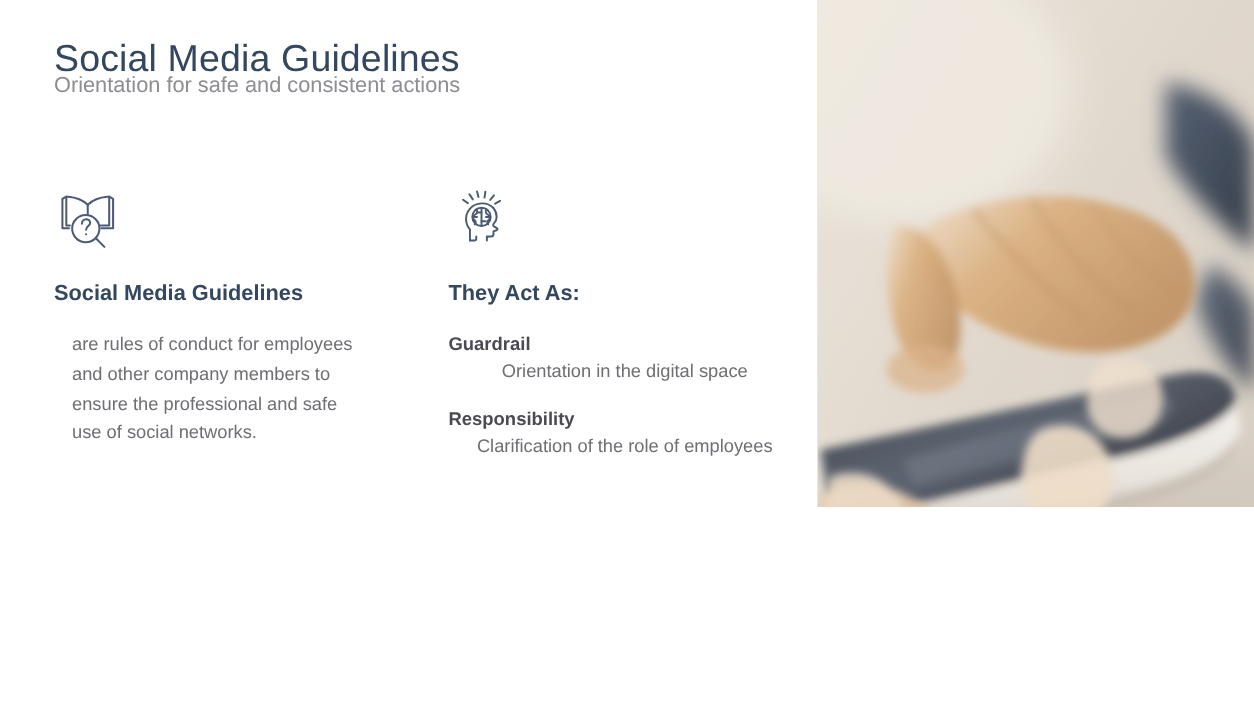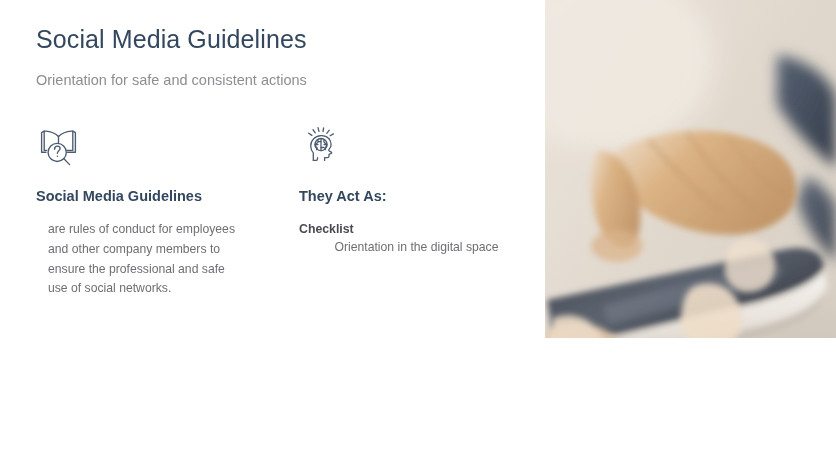--- a/index.html
+++ b/index.html
@@ -36,21 +36,21 @@
     top: 25px;
     font-size: 25px;
     font-weight: 400;
     letter-spacing: 0.1px;
     color: #33475e;
     white-space: nowrap;
   }
   .page-subtitle {
     position: absolute;
     left: 36px;
-    top: 72px;
+    top: 49px;
     font-size: 14.5px;
     font-weight: 400;
     color: #8d8d93;
     white-space: nowrap;
   }
 
   
   .col {
     position: absolute;
     top: 126px;
@@ -173,24 +173,28 @@
           <path d="M25.0 18.6 L27.8 18.6"></path>
           <path d="M19.4 15.7 L22.0 15.7"></path>
           <path d="M22.0 21.5 L24.7 21.5"></path>
         </svg>
       </div>
 
       <div class="col-heading">They Act As:</div>
 
       <ul class="act-list">
         <li class="act-item">
-          <div class="act-term">Checklist</div>
+          <div class="act-term">Guardrail</div>
           <div class="act-desc">Orientation in the digital space</div>
         </li>
         <li class="act-item">
+        </li>
+        <li class="act-item">
+          <div class="act-term">Responsibility</div>
+          <div class="act-desc">Clarification of the role of employees</div>
         </li>
       </ul>
     </div>
 
   </div>
 
   <div class="photo">
     <svg viewBox="0 0 291 470" preserveAspectRatio="xMidYMid slice">
       <defs>
         <linearGradient id="bgGrad" x1="0" y1="0" x2="1" y2="1">

